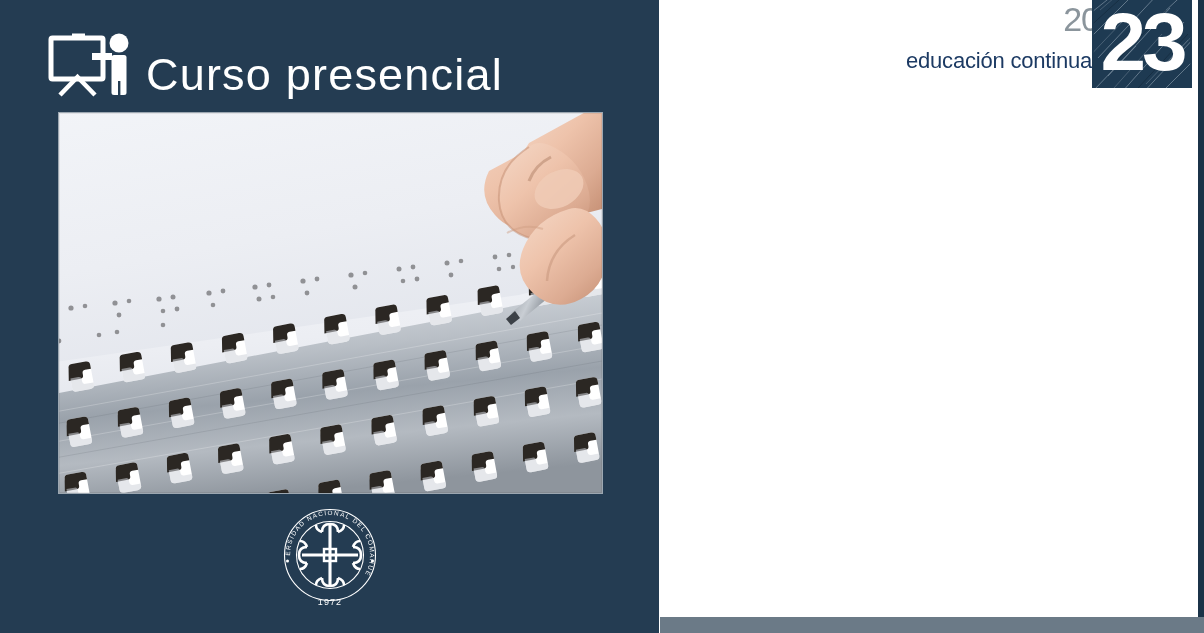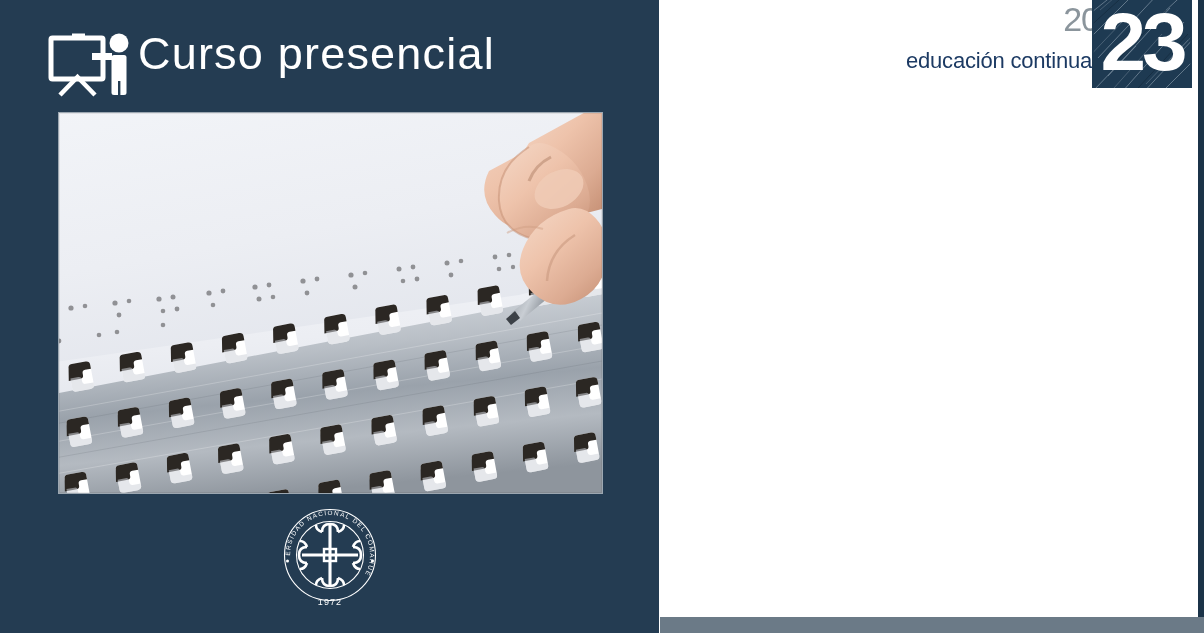--- a/index.html
+++ b/index.html
@@ -16,21 +16,21 @@
 
   
   .left-panel{
     position:absolute;left:0;top:0;width:659px;height:633px;
     background:#243c52;
   }
 
   
   .course-header{
     position:absolute;left:48px;top:31px;
-    display:flex;align-items:flex-start;gap:0;height:66px;
+    display:flex;align-items:flex-end;gap:8px;height:66px;
   }
   .presenter-icon{width:90px;height:66px;display:block;flex:0 0 auto;}
   .course-type{
     color:#ffffff;font-size:45px;font-weight:400;
     letter-spacing:1.2px;line-height:1;white-space:nowrap;
     font-family:"Liberation Sans", sans-serif;
   }
 
   
   .photo-frame{

